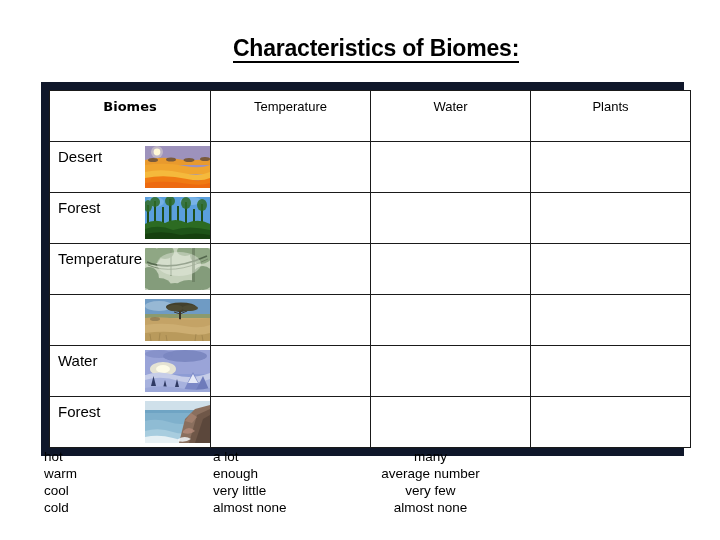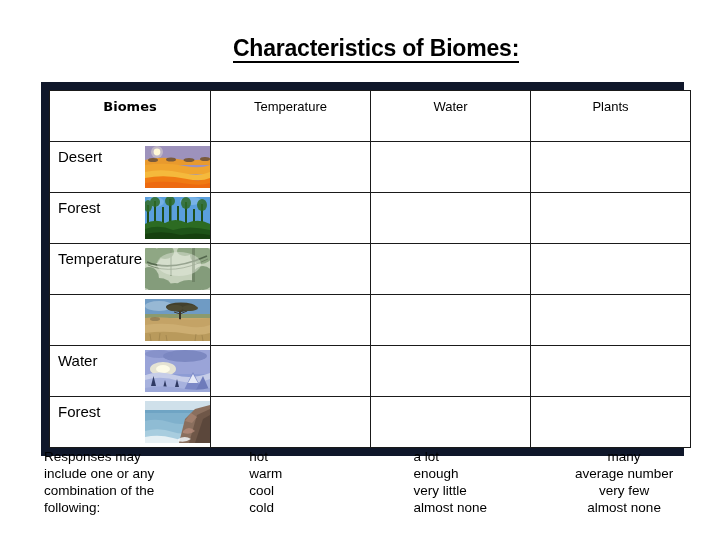--- a/index.html
+++ b/index.html
@@ -336,24 +336,20 @@
         <td class="col-other"></td>
         <td class="col-other"></td>
         <td class="col-other"></td>
       </tr>
 
     </tbody>
   </table>
 </div>
 
 <div class="legend">
-  <div class="legend-col c1">Responses may
-include one or any
-combination of the
-following:</div>
   <div class="legend-col c2">hot
 warm
 cool
 cold</div>
   <div class="legend-col c3">a lot
 enough
 very little
 almost none</div>
   <div class="legend-col c4">many
 average number

